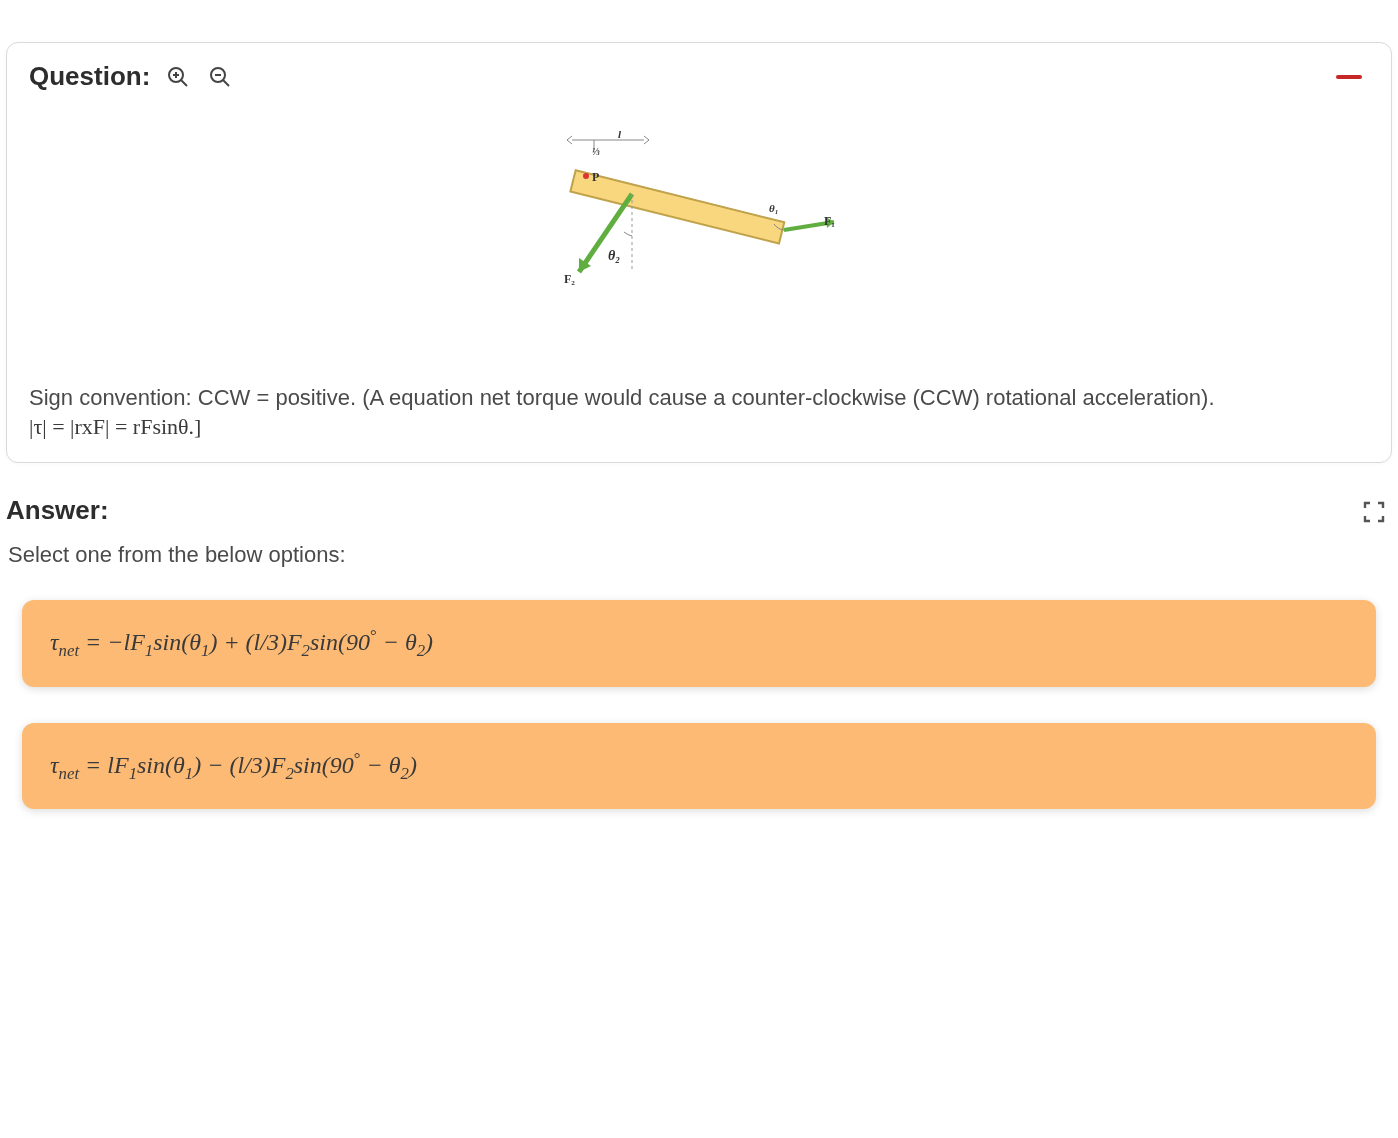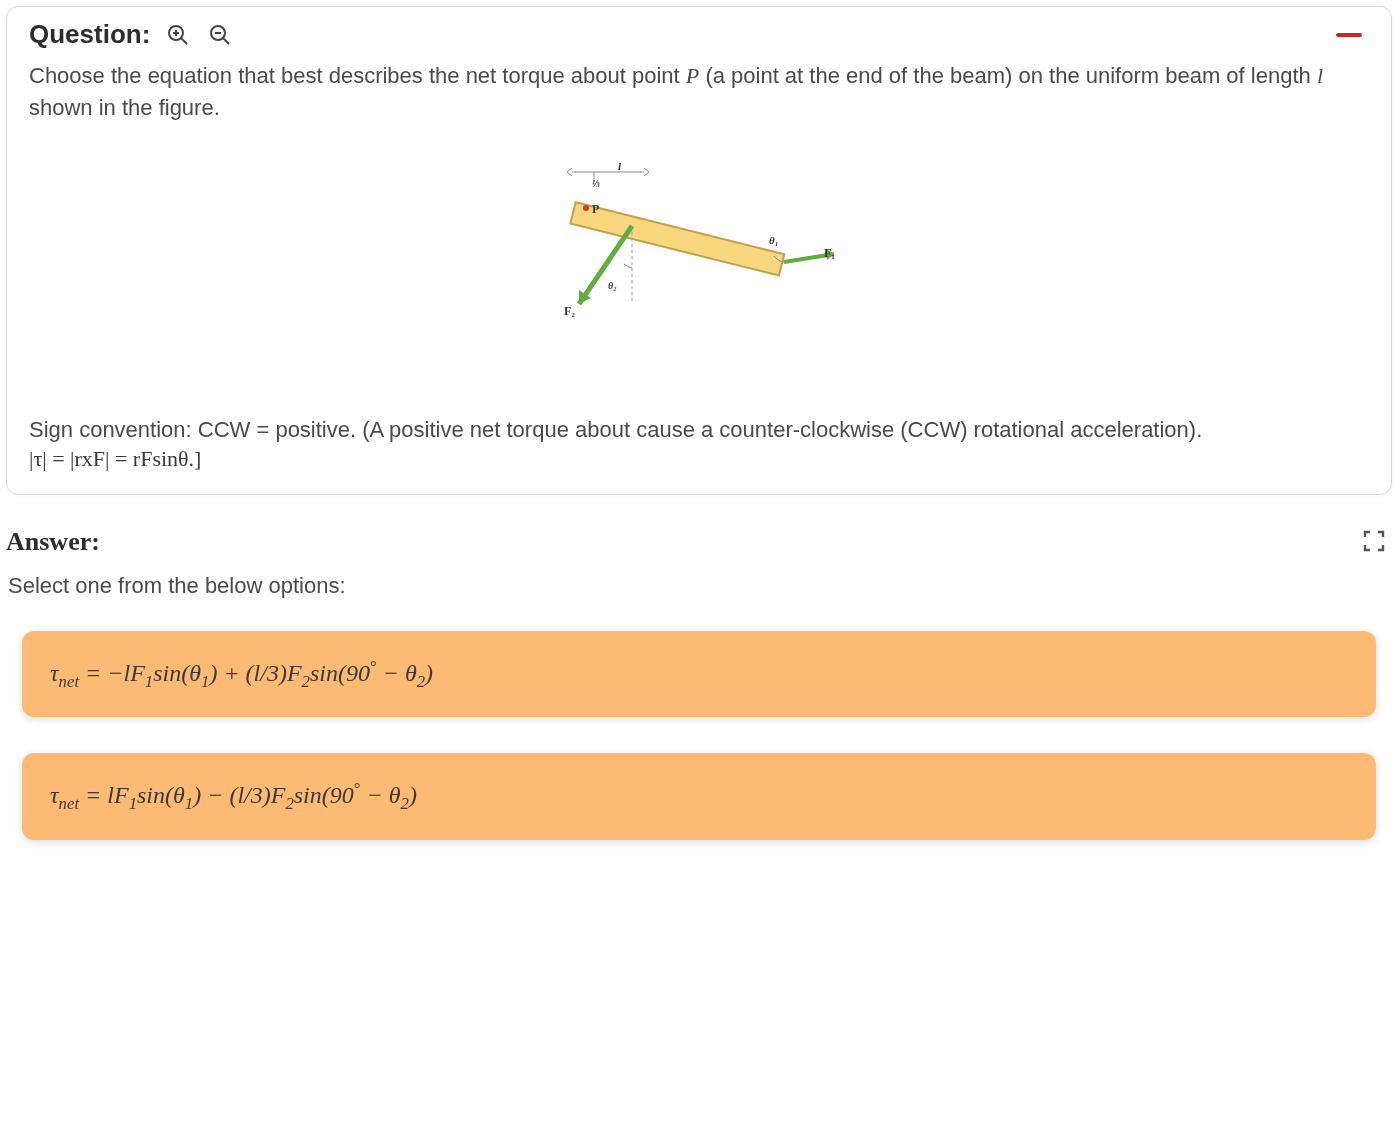--- a/index.html
+++ b/index.html
@@ -6,23 +6,24 @@
   body {
     margin: 0;
     font-family: 'Segoe UI', Arial, Helvetica, sans-serif;
     background: #fff;
     color: #3a3a3a;
     padding: 6px;
   }
   .question-card {
     border: 1px solid #d9d9de;
     border-radius: 12px;
-    padding: 12px 22px 22px 22px;
+    padding: 18px 22px 22px 22px;
     box-shadow: 0 1px 4px rgba(0,0,0,0.03);
     margin-bottom: 32px;
+    margin-top: 36px;
   }
   .q-header {
     display: flex;
     align-items: center;
     gap: 14px;
     margin-bottom: 10px;
   }
   .q-title {
     font-size: 26px;
     font-weight: 700;
@@ -57,24 +58,23 @@
   }
   .figure {
     width: 330px; height: 190px; position: relative;
   }
   .sign-block { margin-top: 14px; }
   .eqline {
     font-family: 'Times New Roman', serif;
     font-size: 22px;
   }
   .answer-header {
-    display: flex; align-items: flex-start;
+    display: flex; align-items: flex-end;
     padding: 0 4px 0 0;
     margin-bottom: 16px;
-    font-family: Liberation Serif, serif;
   }
   .a-title {
     font-size: 26px; font-weight: 700; color: #2d2d2d;
   }
   .expand-btn {
     width: 28px; height: 28px;
     display: inline-flex; align-items:center; justify-content:center;
     cursor: pointer; color: #555;
   }
   .a-sub {
@@ -121,23 +121,20 @@
           <line x1="15" y1="15" x2="21" y2="21"></line>
         <line x1="7" y1="10" x2="13" y2="10"></line>
       </svg>
     </span>
     <span class="spacer"></span>
     <span class="collapse-btn">
         <span class="dash"></span>
       </span>
   </div>
 
-  <div class="q-body">
-    <span>Choose the equation that best describes the net torque about point </span><span class="ital">P</span><span> (a point at the end of the beam) on the uniform beam of length </span><span class="ital">l</span><span> shown in the figure.</span>
-  </div>
 
   <div class="figure-wrap">
     <div class="figure">
       <svg width="330" height="190" viewBox="0 0 330 190">
 
         <line x1="38" y1="8" x2="110" y2="8" stroke="#888" stroke-width="1"></line>
         <polyline points="38,4 33,8 38,12" fill="none" stroke="#888"></polyline>
         <polyline points="110,4 115,8 110,12" fill="none" stroke="#888"></polyline>
         <line x1="60" y1="8" x2="60" y2="18" stroke="#888"></line>
 
@@ -155,27 +152,27 @@
 
         <line x1="98" y1="62" x2="98" y2="140" stroke="#999" stroke-width="1" stroke-dasharray="3,3"></line>
         <path d="M 90 100 A 20 20 0 0 0 98 104" fill="none" stroke="#888" stroke-width="1"></path>
 
         <path d="M 240 92 A 14 14 0 0 0 250 98" fill="none" stroke="#888" stroke-width="1"></path>
       </svg>
       <span class="fig-label" style="left:58px;top:38px;">P</span>
       <span class="fig-label" style="left:290px;top:82px;">F₁</span>
       <span class="fig-label" style="left:30px;top:140px;">F₂</span>
       <span class="fig-label" style="left:235px;top:70px;font-size:11px;font-style:italic;">θ₁</span>
-      <span class="fig-label" style="left:74px;top:116px;font-size:10px;font-style:italic;">θ₂</span>
+      <span class="fig-label" style="left:74px;top:116px;font-size:14px;font-style:italic;">θ₂</span>
       <span class="fig-label" style="left:84px;top:-4px;font-style:italic;font-size:11px;">l</span>
       <span class="fig-label" style="left:58px;top:14px;font-style:italic;font-size:10px;">⅓</span>
     </div>
   </div>
 
-  <div class="q-body sign-block">Sign convention: CCW = positive. (A positive net torque about cause a counter-clockwise (CCW) rotational acceleration).</div>
+  <div class="q-body sign-block">Sign convention: CCW = positive. (A equation net torque would cause a counter-clockwise (CCW) rotational acceleration).</div>
   <div class="eqline">|τ| = |rxF| = rFsinθ.]</div>
 </div>
 
 <div class="answer-header">
   <span class="a-title">Answer:</span>
   <span class="spacer"></span>
   <span class="expand-btn">
     <svg width="24" height="24" viewBox="0 0 24 24" fill="none" stroke="currentColor" stroke-width="2.4">
       <polyline points="3,8 3,3 8,3"></polyline>
         <polyline points="16,3 21,3 21,8"></polyline>

